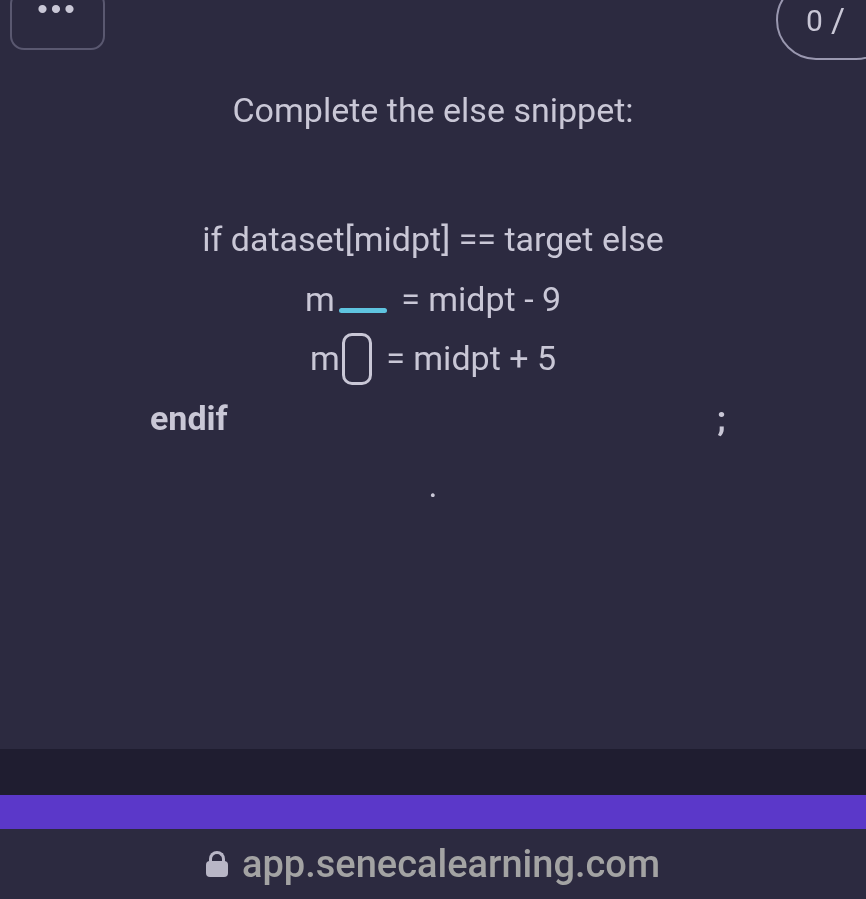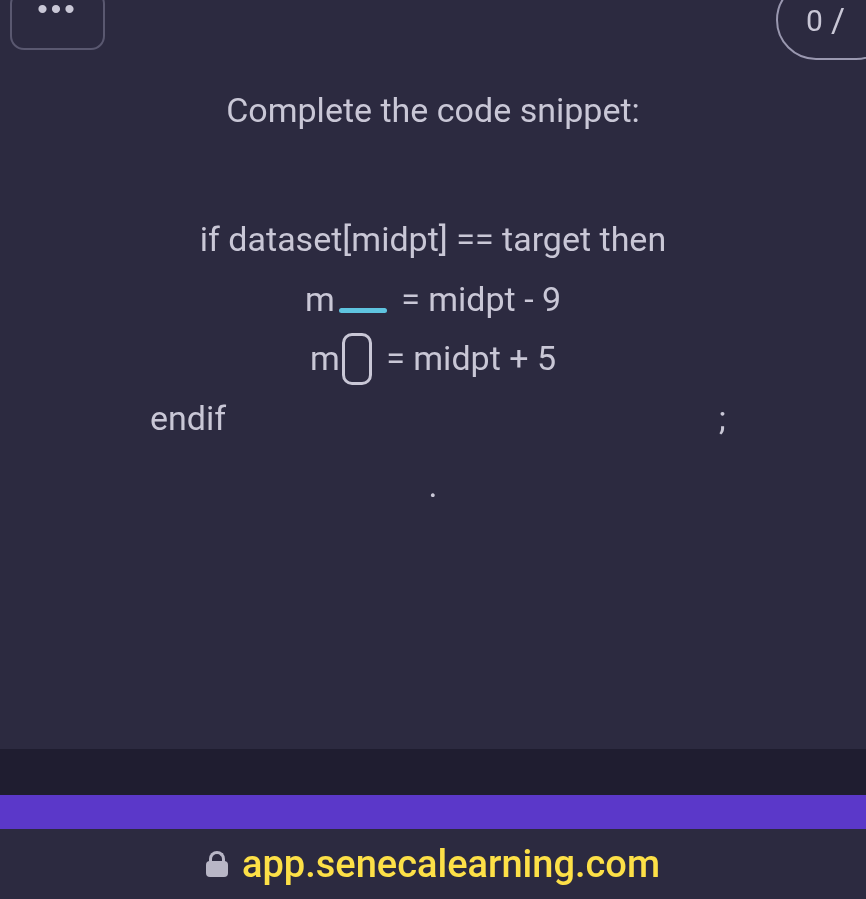--- a/index.html
+++ b/index.html
@@ -101,20 +101,21 @@
       vertical-align: baseline;
       margin: 0 6px 0 4px;
       position: relative;
       top: 2px;
       border-radius: 3px;
     }
     .endif-line {
       display: flex;
       justify-content: space-between;
       padding: 0 120px 0 130px;
+      font-weight: bold;
     }
     .dot-line {
       margin-top: 8px;
       font-size: 34px;
     }
     .bottom-spacer {
       position: absolute;
       bottom: 100px;
       left: 0;
       right: 0;
@@ -161,42 +162,42 @@
       position: absolute;
       bottom: 0;
       left: 0;
       width: 22px;
       height: 16px;
       background: #b8b6c6;
       border-radius: 4px;
     }
     .url-text {
       font-size: 38px;
-      color: #fde047;
+      color: #a3a3a3;
       font-weight: 500;
     }
   </style>
 </head>
 <body>
 
 <div class="top-bar">
   <button class="more-button">
     <span class="dots">•••</span>
   </button>
   <div class="counter-bubble">
     <span>0</span>
     <span class="slash">/</span>
   </div>
 </div>
 
 <div class="content">
-  <div class="prompt">Complete the code snippet:</div>
+  <div class="prompt">Complete the else snippet:</div>
 
   <div class="code">
-    <span class="code-line">if dataset[midpt] == target then</span>
+    <span class="code-line">if dataset[midpt] == target else</span>
 
 
 
     <span class="code-line">
       <span>m</span><span class="blank-underline"></span><span> = midpt - 9</span>
     </span>
 
 
     <span class="code-line">
       <span>m</span><span class="blank-box blank-narrow"></span><span> = midpt + 5</span>

